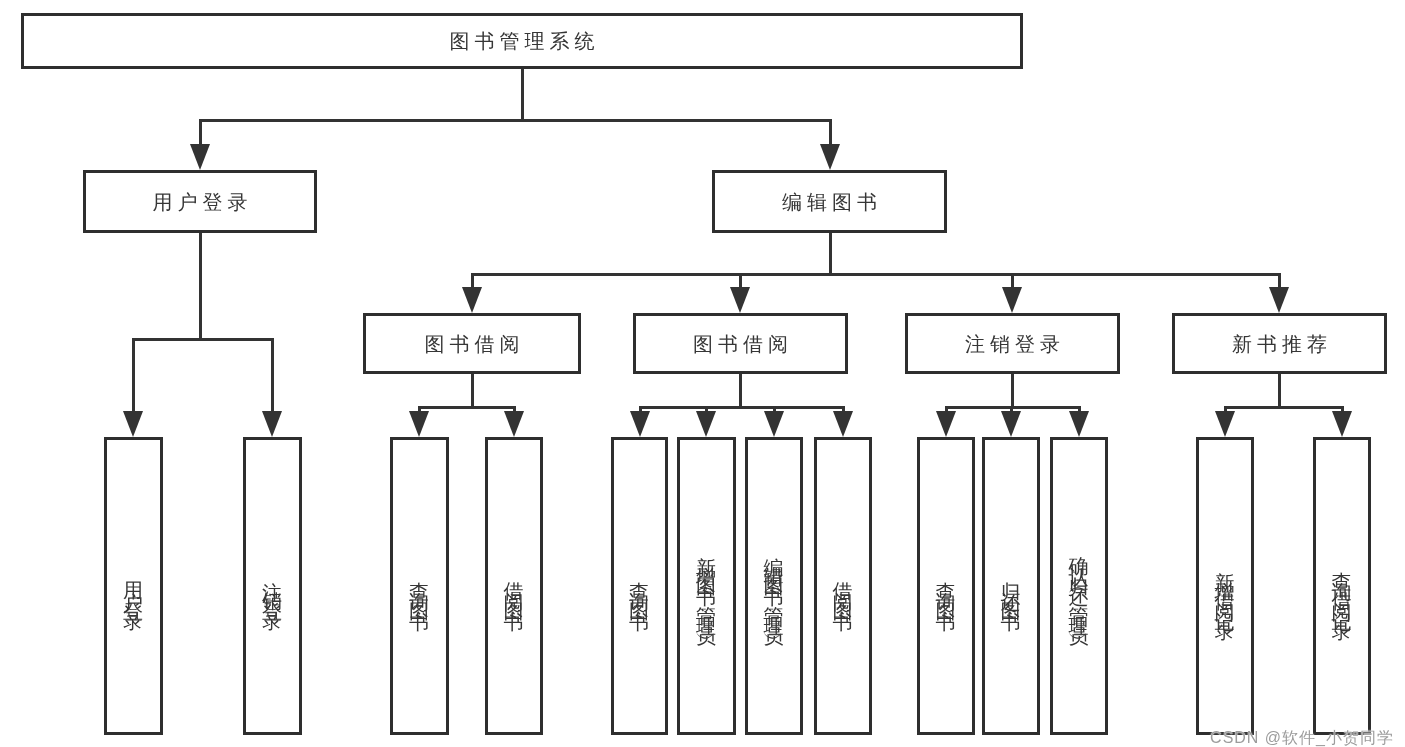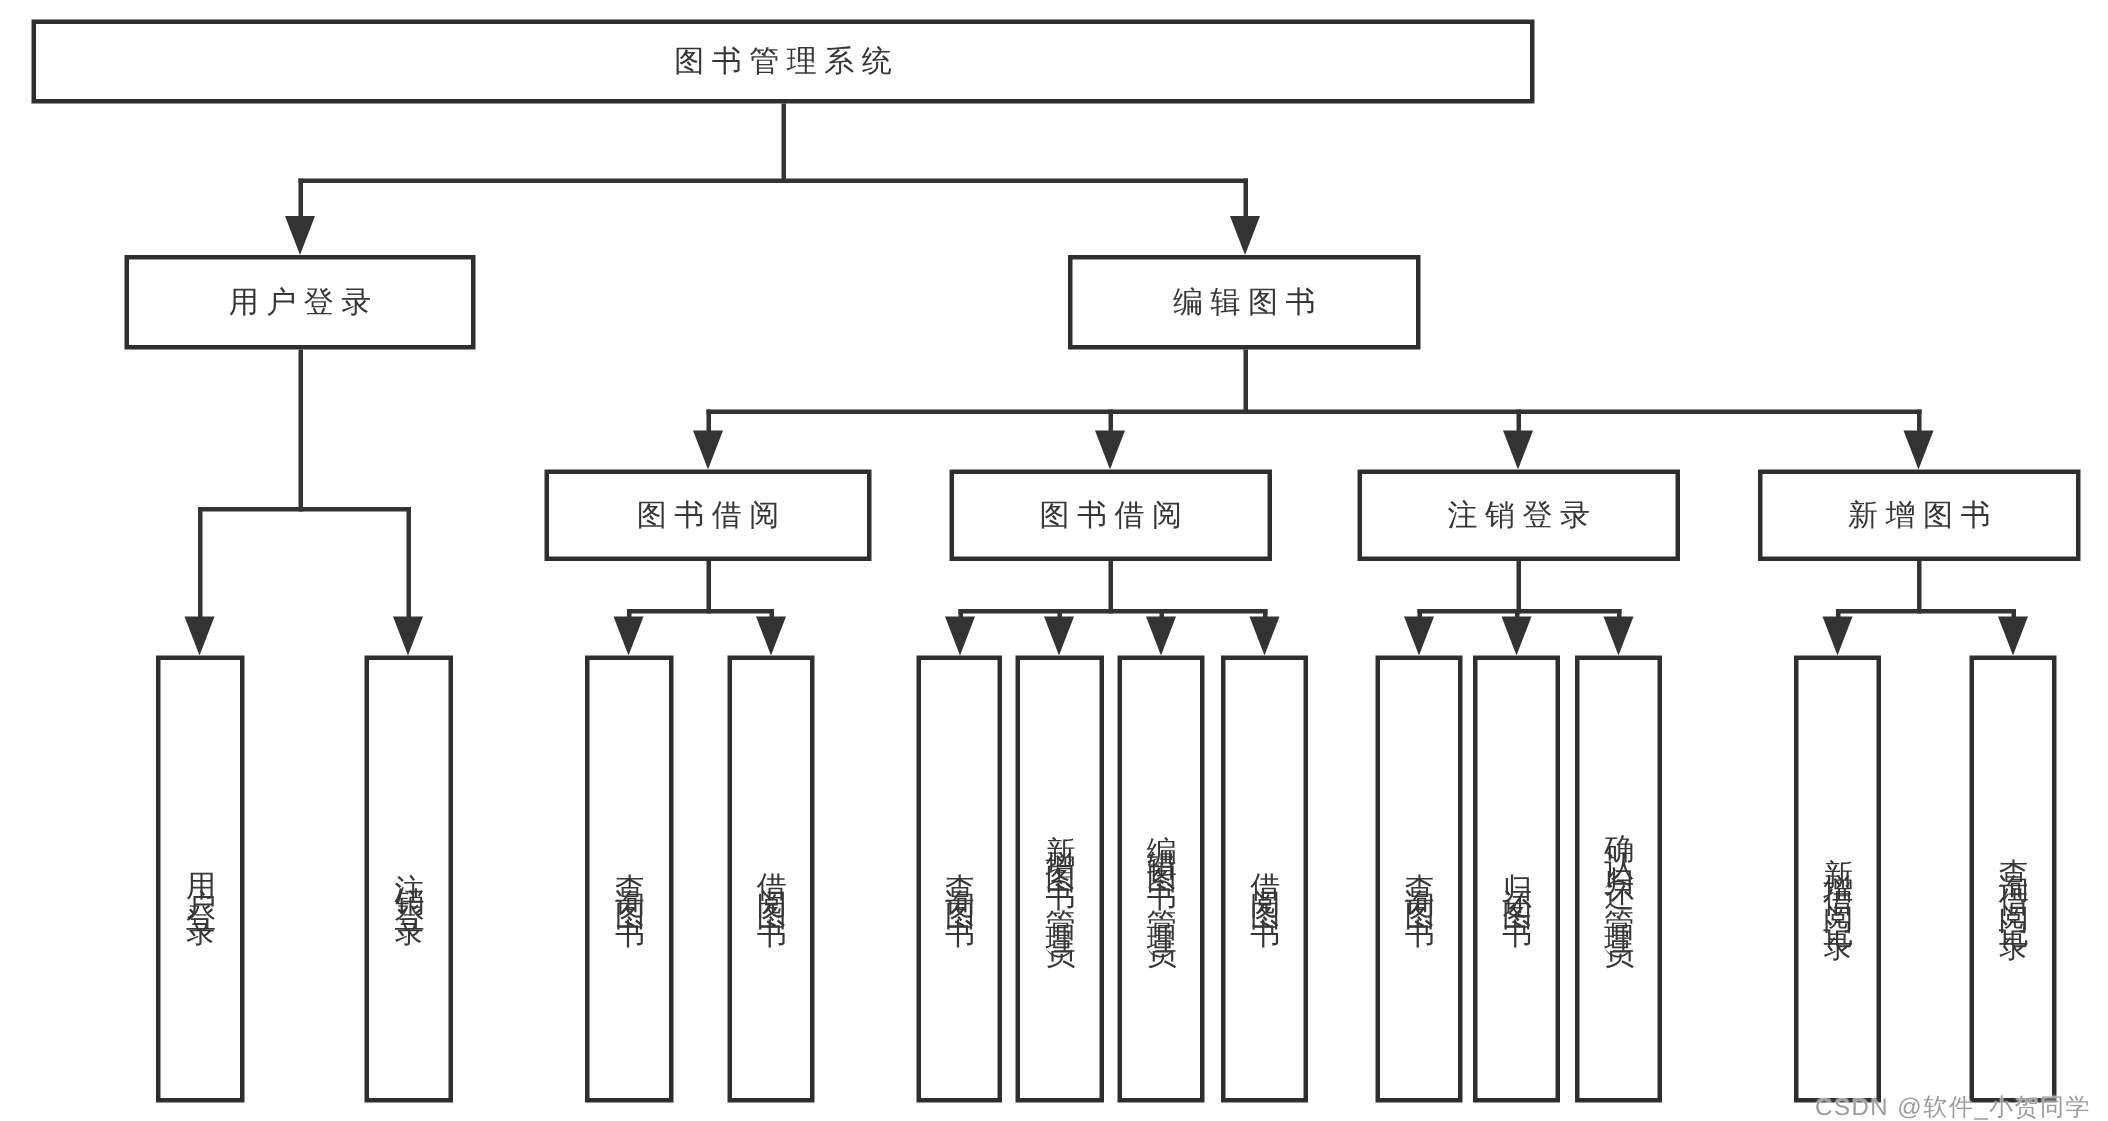--- a/index.html
+++ b/index.html
@@ -135,21 +135,21 @@
       <div class="node" style="left: 363px; top: 313px; width: 218px; height: 61px;">
         <span class="node-label">图书借阅</span>
       </div>
       <div class="node" style="left: 633px; top: 313px; width: 215px; height: 61px;">
         <span class="node-label">图书借阅</span>
       </div>
       <div class="node" style="left: 905px; top: 313px; width: 215px; height: 61px;">
         <span class="node-label">注销登录</span>
       </div>
       <div class="node" style="left: 1172px; top: 313px; width: 215px; height: 61px;">
-        <span class="node-label">新增图书</span>
+        <span class="node-label">新书推荐</span>
       </div>
       <div class="node vertical" style="left: 104px; top: 437px; width: 59px; height: 298px;">
         <span class="node-label">用户登录</span>
       </div>
       <div class="node vertical" style="left: 243px; top: 437px; width: 59px; height: 298px;">
         <span class="node-label">注销登录</span>
       </div>
       <div class="node vertical" style="left: 390px; top: 437px; width: 59px; height: 298px;">
         <span class="node-label">查询图书</span>
       </div>

